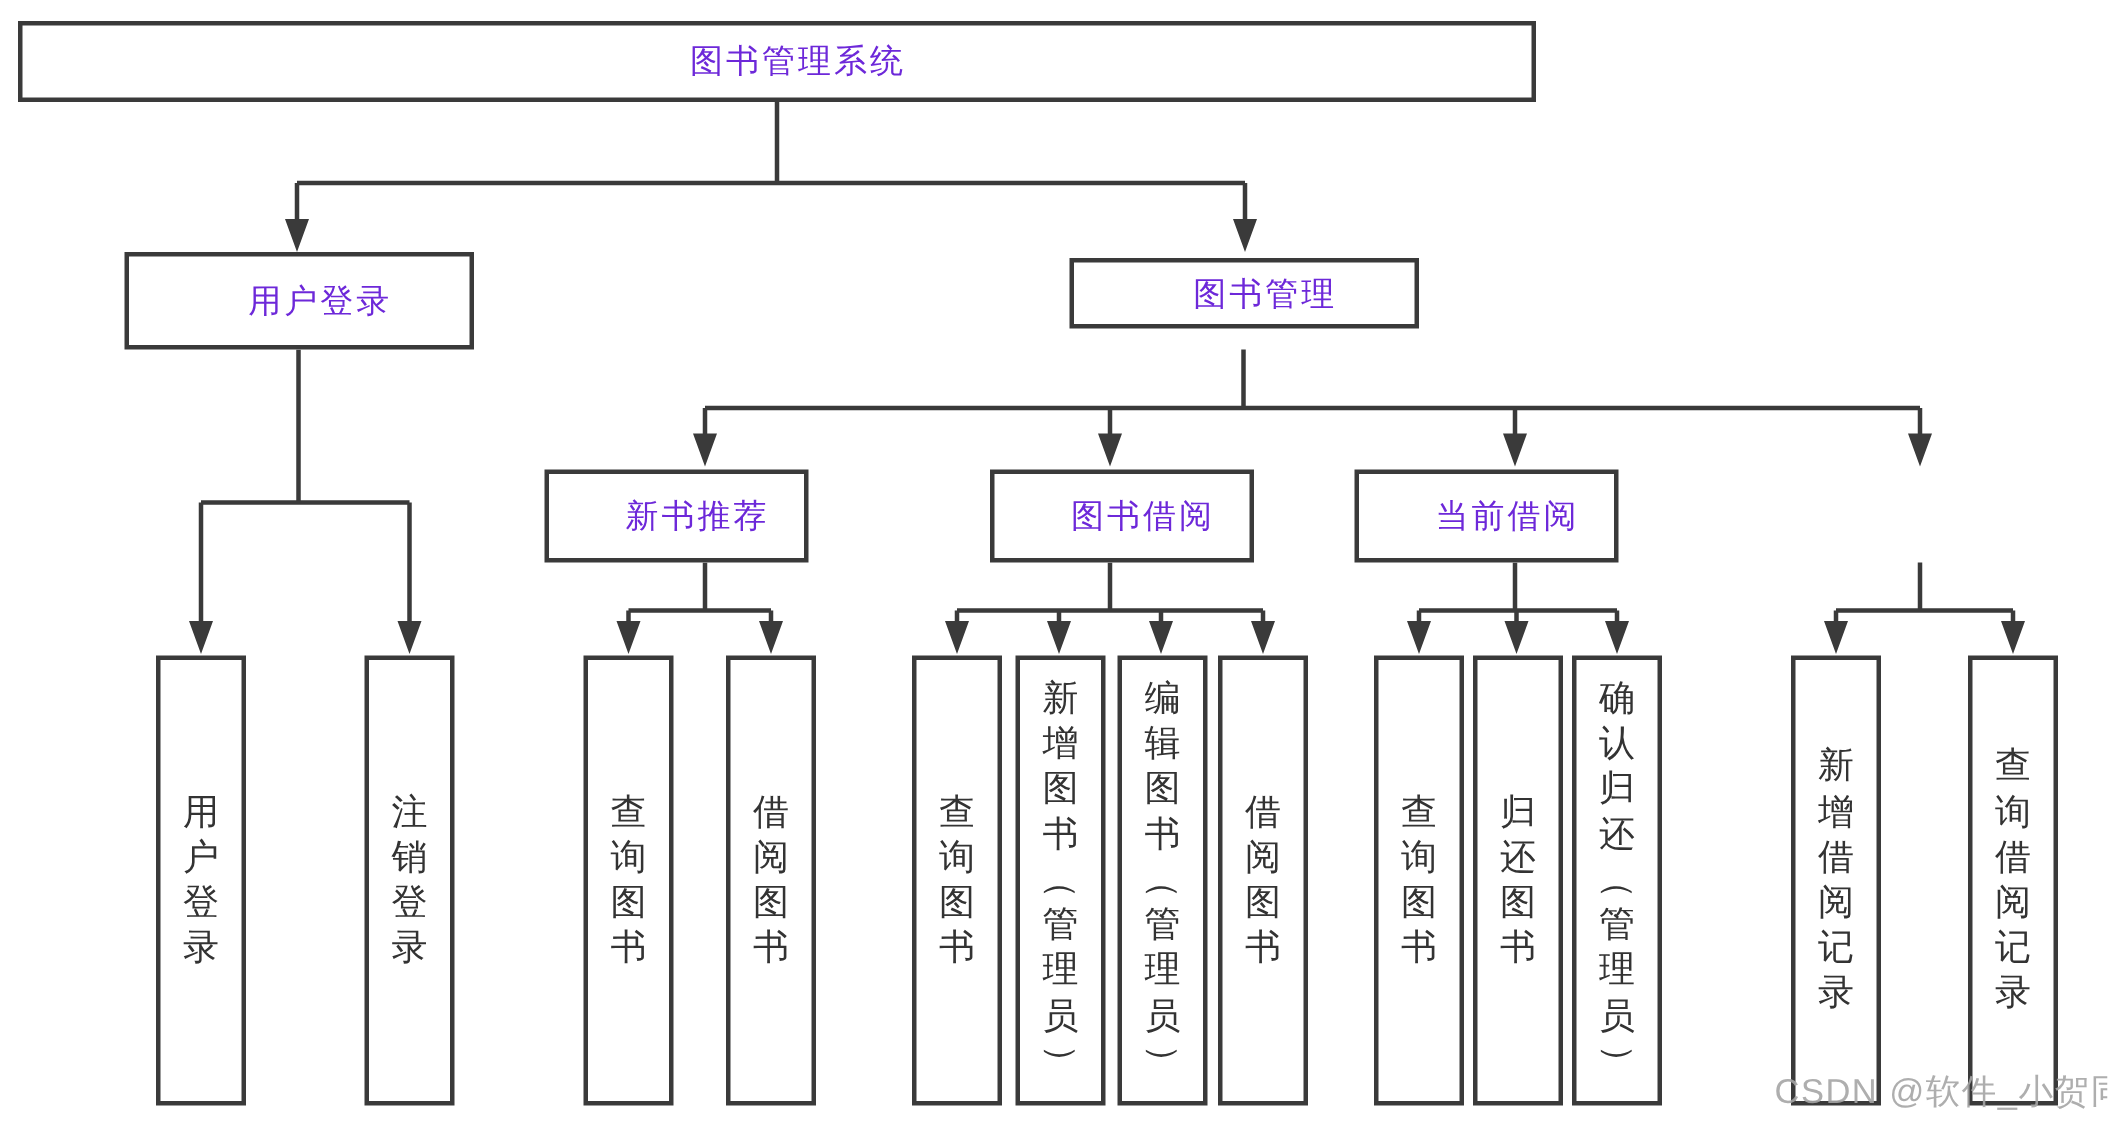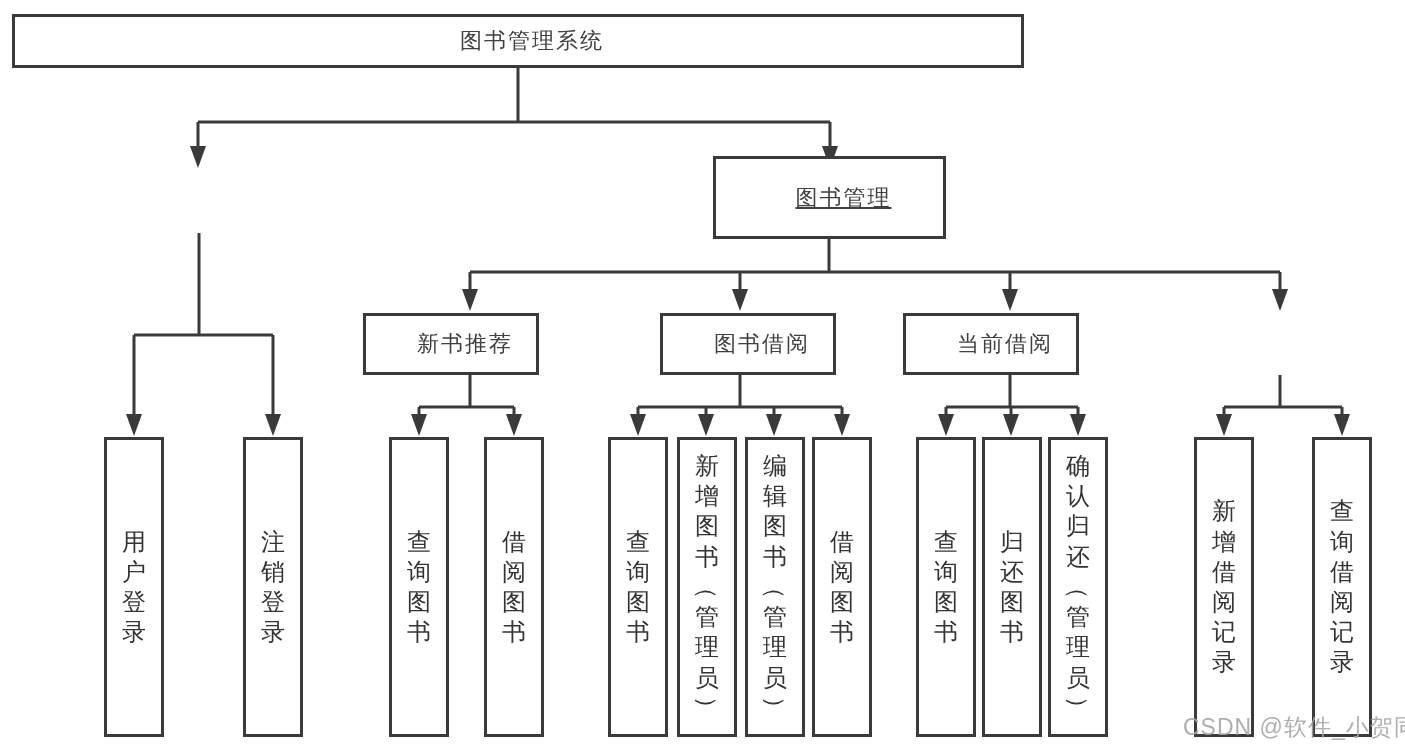--- a/index.html
+++ b/index.html
@@ -24,26 +24,26 @@
     border: 3px solid #3a3a3a;
     background: #ffffff;
     display: flex;
     align-items: center;
     justify-content: center;
     z-index: 2;
   }
   .hnode {
     font-size: 22px;
     letter-spacing: 2px;
-    color: #404040;
+    color: #6d28d9;
     padding-left: 28px;
   }
   .root-node  { left: 12px;   top: 14px;  width: 1012px; height: 54px; }
   .l2-a       { left: 83px;   top: 168px; width: 233px;  height: 65px; }
-  .l2-b       { left: 713px;  top: 156px; width: 233px;  height: 83px; text-decoration: underline; }
+  .l2-b       { left: 713px;  top: 172px; width: 233px;  height: 47px; }
   .l3         { top: 313px;   width: 176px; height: 62px; }
   .l3-0 { left: 363px; }
   .l3-1 { left: 636px; margin-left: 24px; }
   .l3-2 { left: 903px; }
   .l3-3 { left: 1173px; }
   .vleaf {
     top: 437px;
     width: 60px;
     height: 300px;
     font-size: 24px;
@@ -102,20 +102,23 @@
          M411 414 h16 l-8 22 z M506 414 h16 l-8 22 z
          M630 414 h16 l-8 22 z M698 414 h16 l-8 22 z M766 414 h16 l-8 22 z M834 414 h16 l-8 22 z
          M938 414 h16 l-8 22 z M1003 414 h16 l-8 22 z M1070 414 h16 l-8 22 z
          M1216 414 h16 l-8 22 z M1334 414 h16 l-8 22 z" fill="#3a3a3a" stroke="none"></path>
   </svg>
 
   <div class="node hnode root-node">
     <span>图书管理系统</span>
   </div>
 
+  <div class="node hnode l2-a">
+    <span>用户登录</span>
+  </div>
   <div class="node hnode l2-b">
     <span>图书管理</span>
   </div>
 
   <div class="node hnode l3 l3-0">
     <span>新书推荐</span>
   </div>
   <div class="node hnode l3 l3-1">
     <span>图书借阅</span>
   </div>

